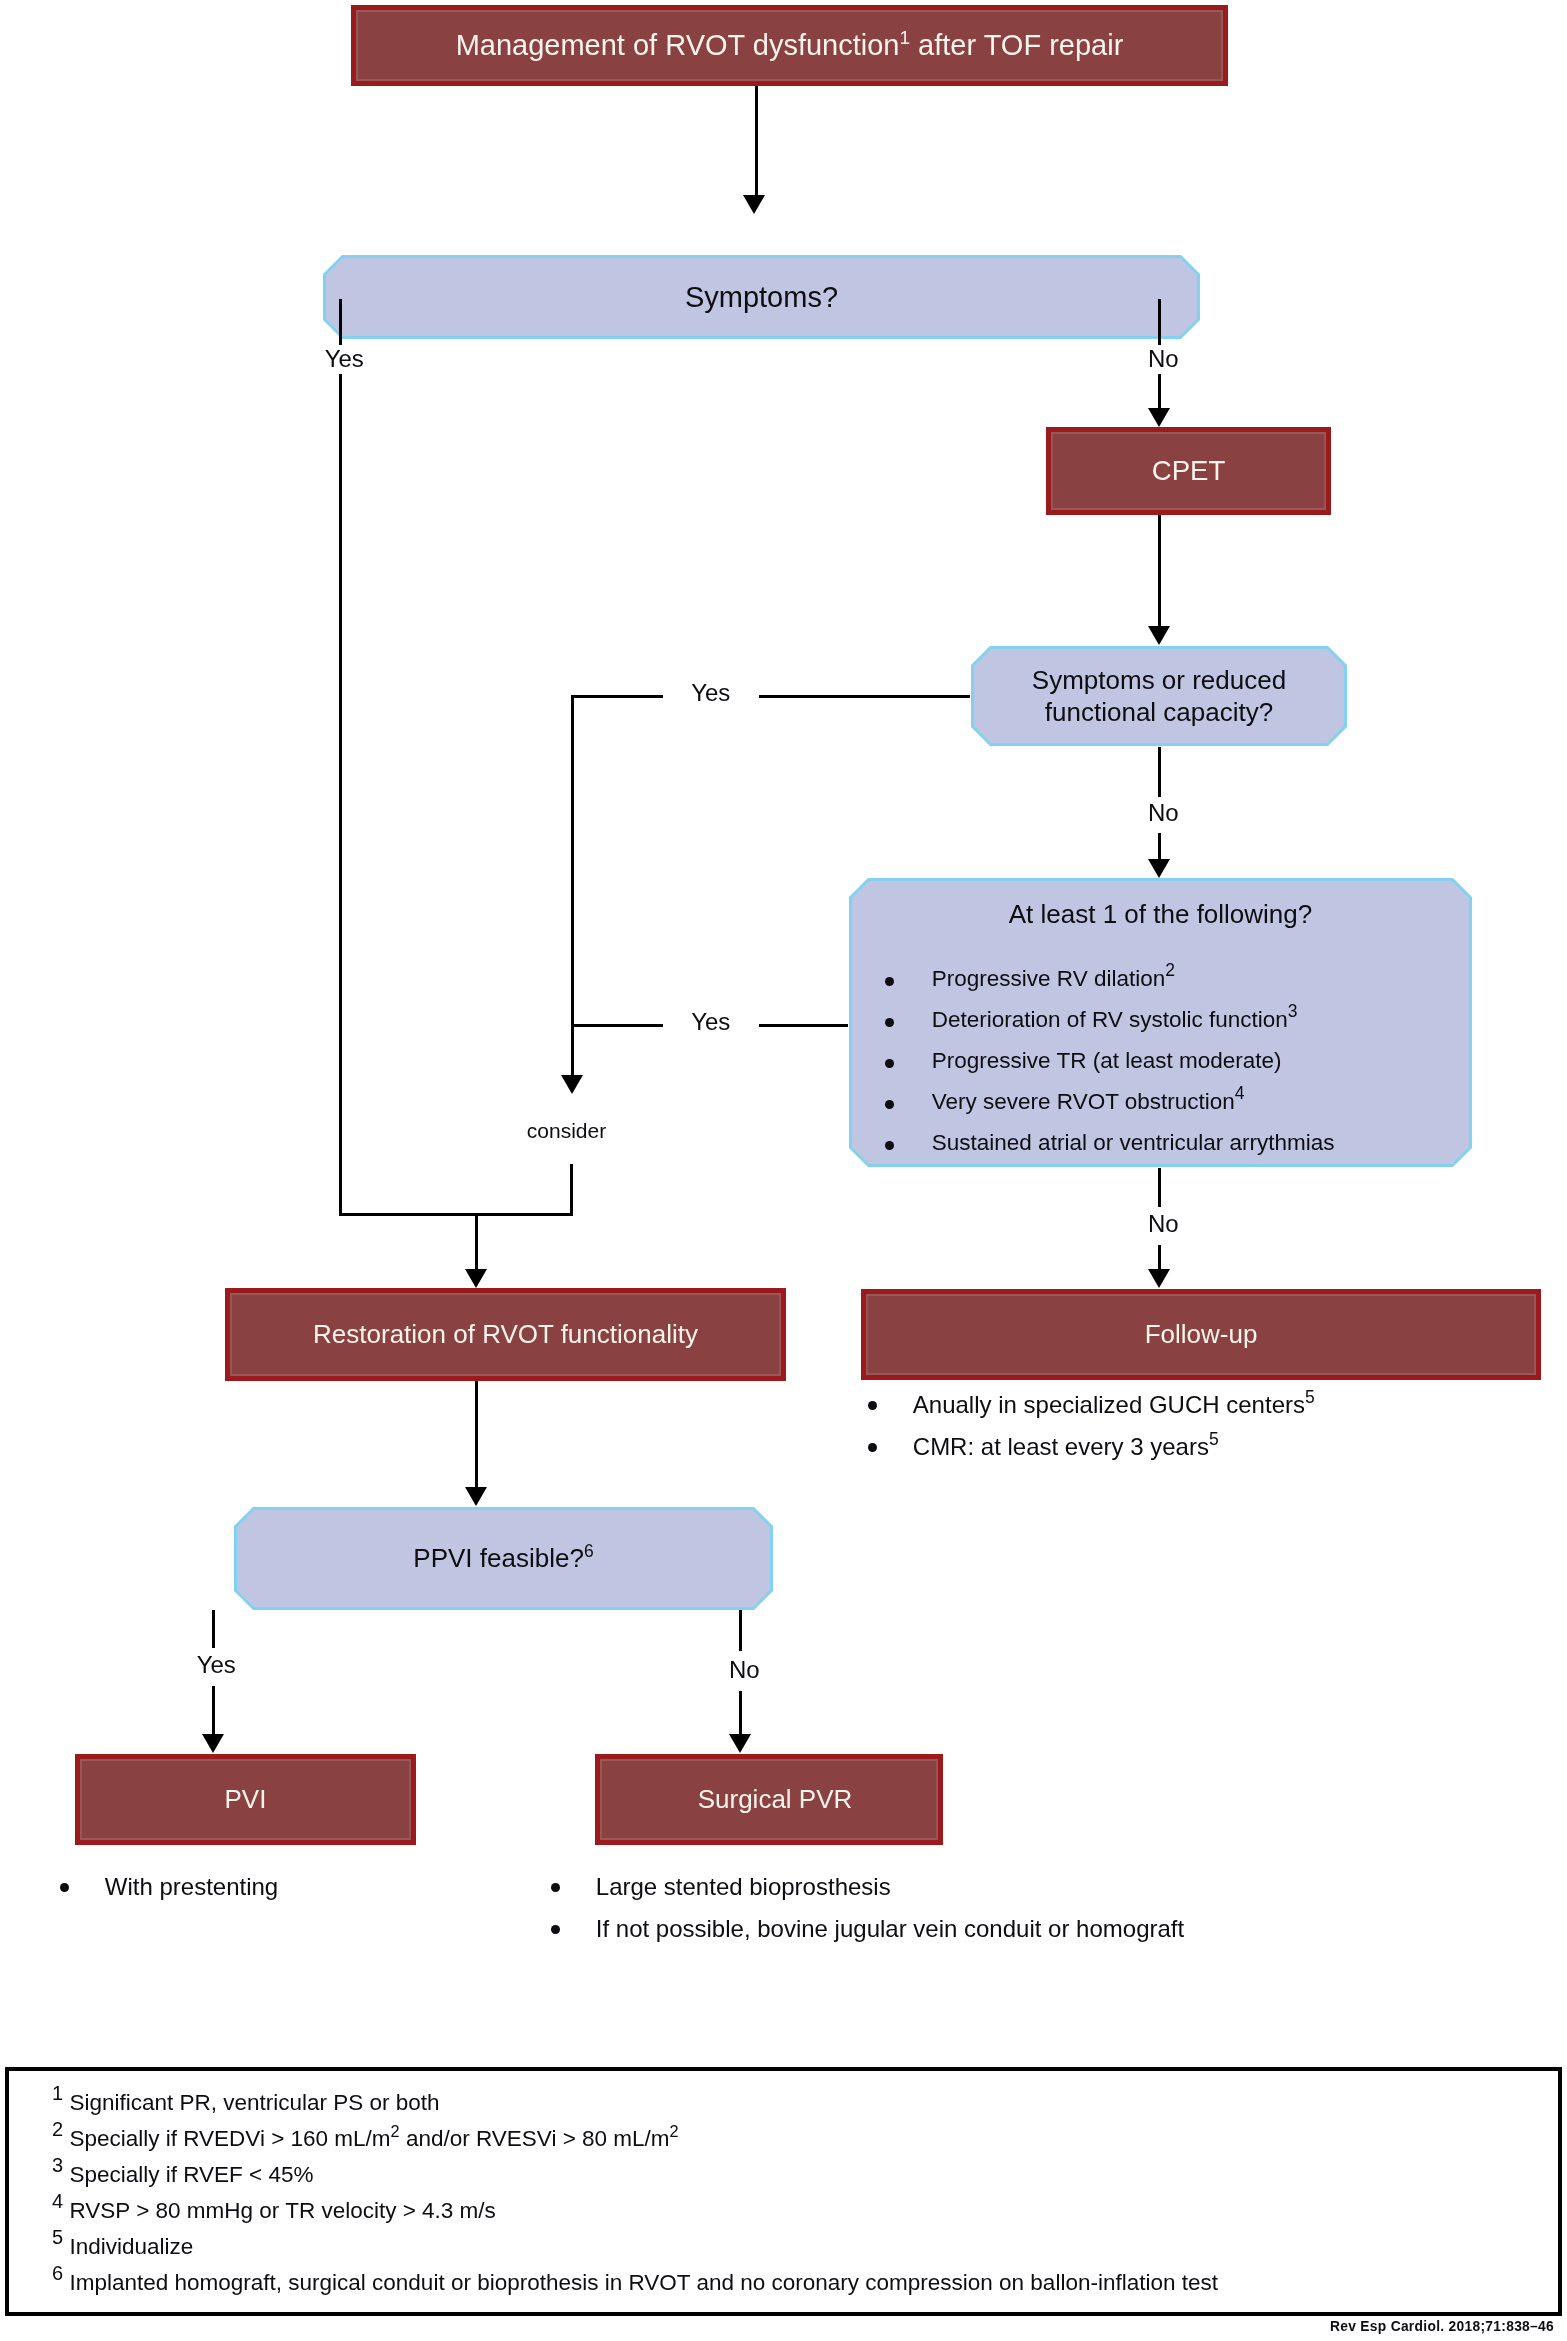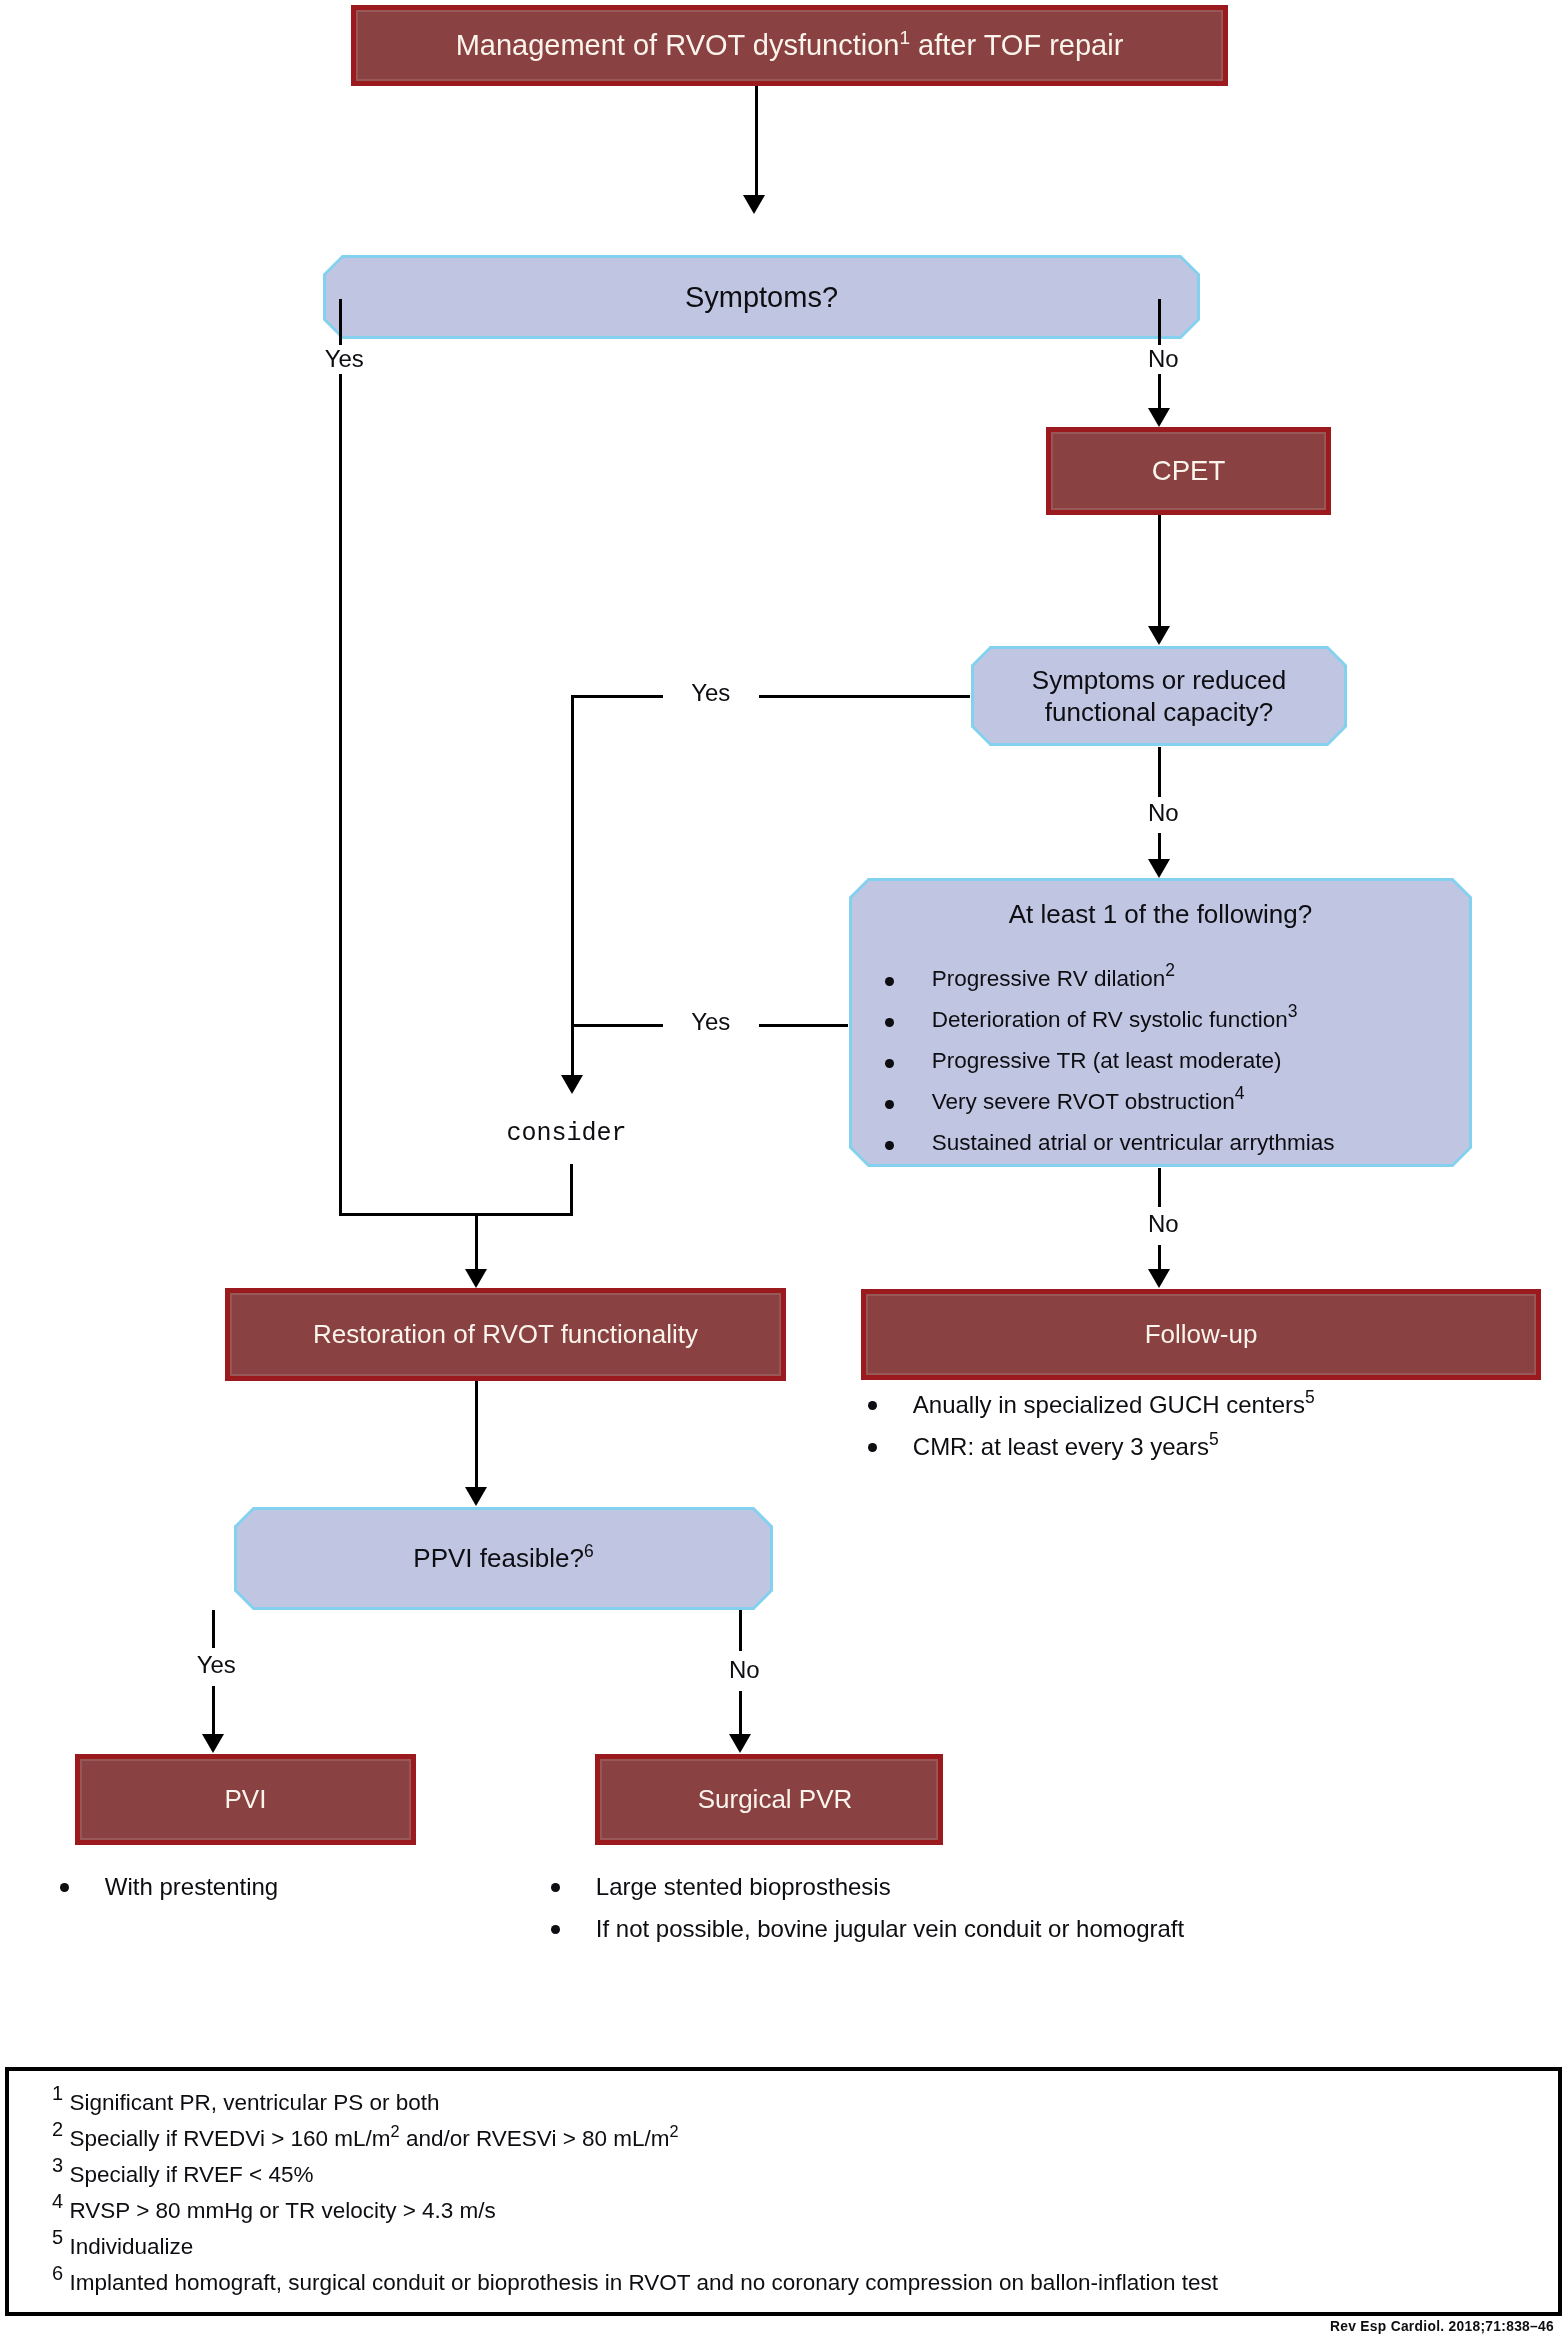--- a/index.html
+++ b/index.html
@@ -28,21 +28,21 @@
 
   .vl{position:absolute;width:2.5px;background:var(--line);}
   .hl{position:absolute;height:2.5px;background:var(--line);}
   .ah-down{position:absolute;width:0;height:0;border-left:11.3px solid transparent;
         border-right:11.3px solid transparent;border-top:19px solid var(--line);}
 
   .elabel{position:absolute;font-size:24px;color:var(--ink);background:#ffffff;
         text-align:center;padding:1.3px 3.8px;line-height:1.1;}
 
   .f46{font-size:29px;} .f44{font-size:27.6px;} .f42{font-size:26px;line-height:1.24;}
-  .f40{font-size:25px;font-family:Liberation Mono, monospace;}
+  .f40{font-size:21px;}
 
   sup.tsup{font-size:19px;vertical-align:11.3px;line-height:0;}
   sup.bsup{font-size:17.5px;vertical-align:10px;line-height:0;}
 
   
   .blist{position:absolute;display:flex;flex-direction:column;}
   .brow{display:flex;align-items:flex-start;}
   .dot{flex:0 0 auto;width:8.8px;height:8.8px;border-radius:50%;background:var(--ink);}
 
   .atl-list{left:36px;top:88px;width:564px;position:absolute;gap:15px;}

